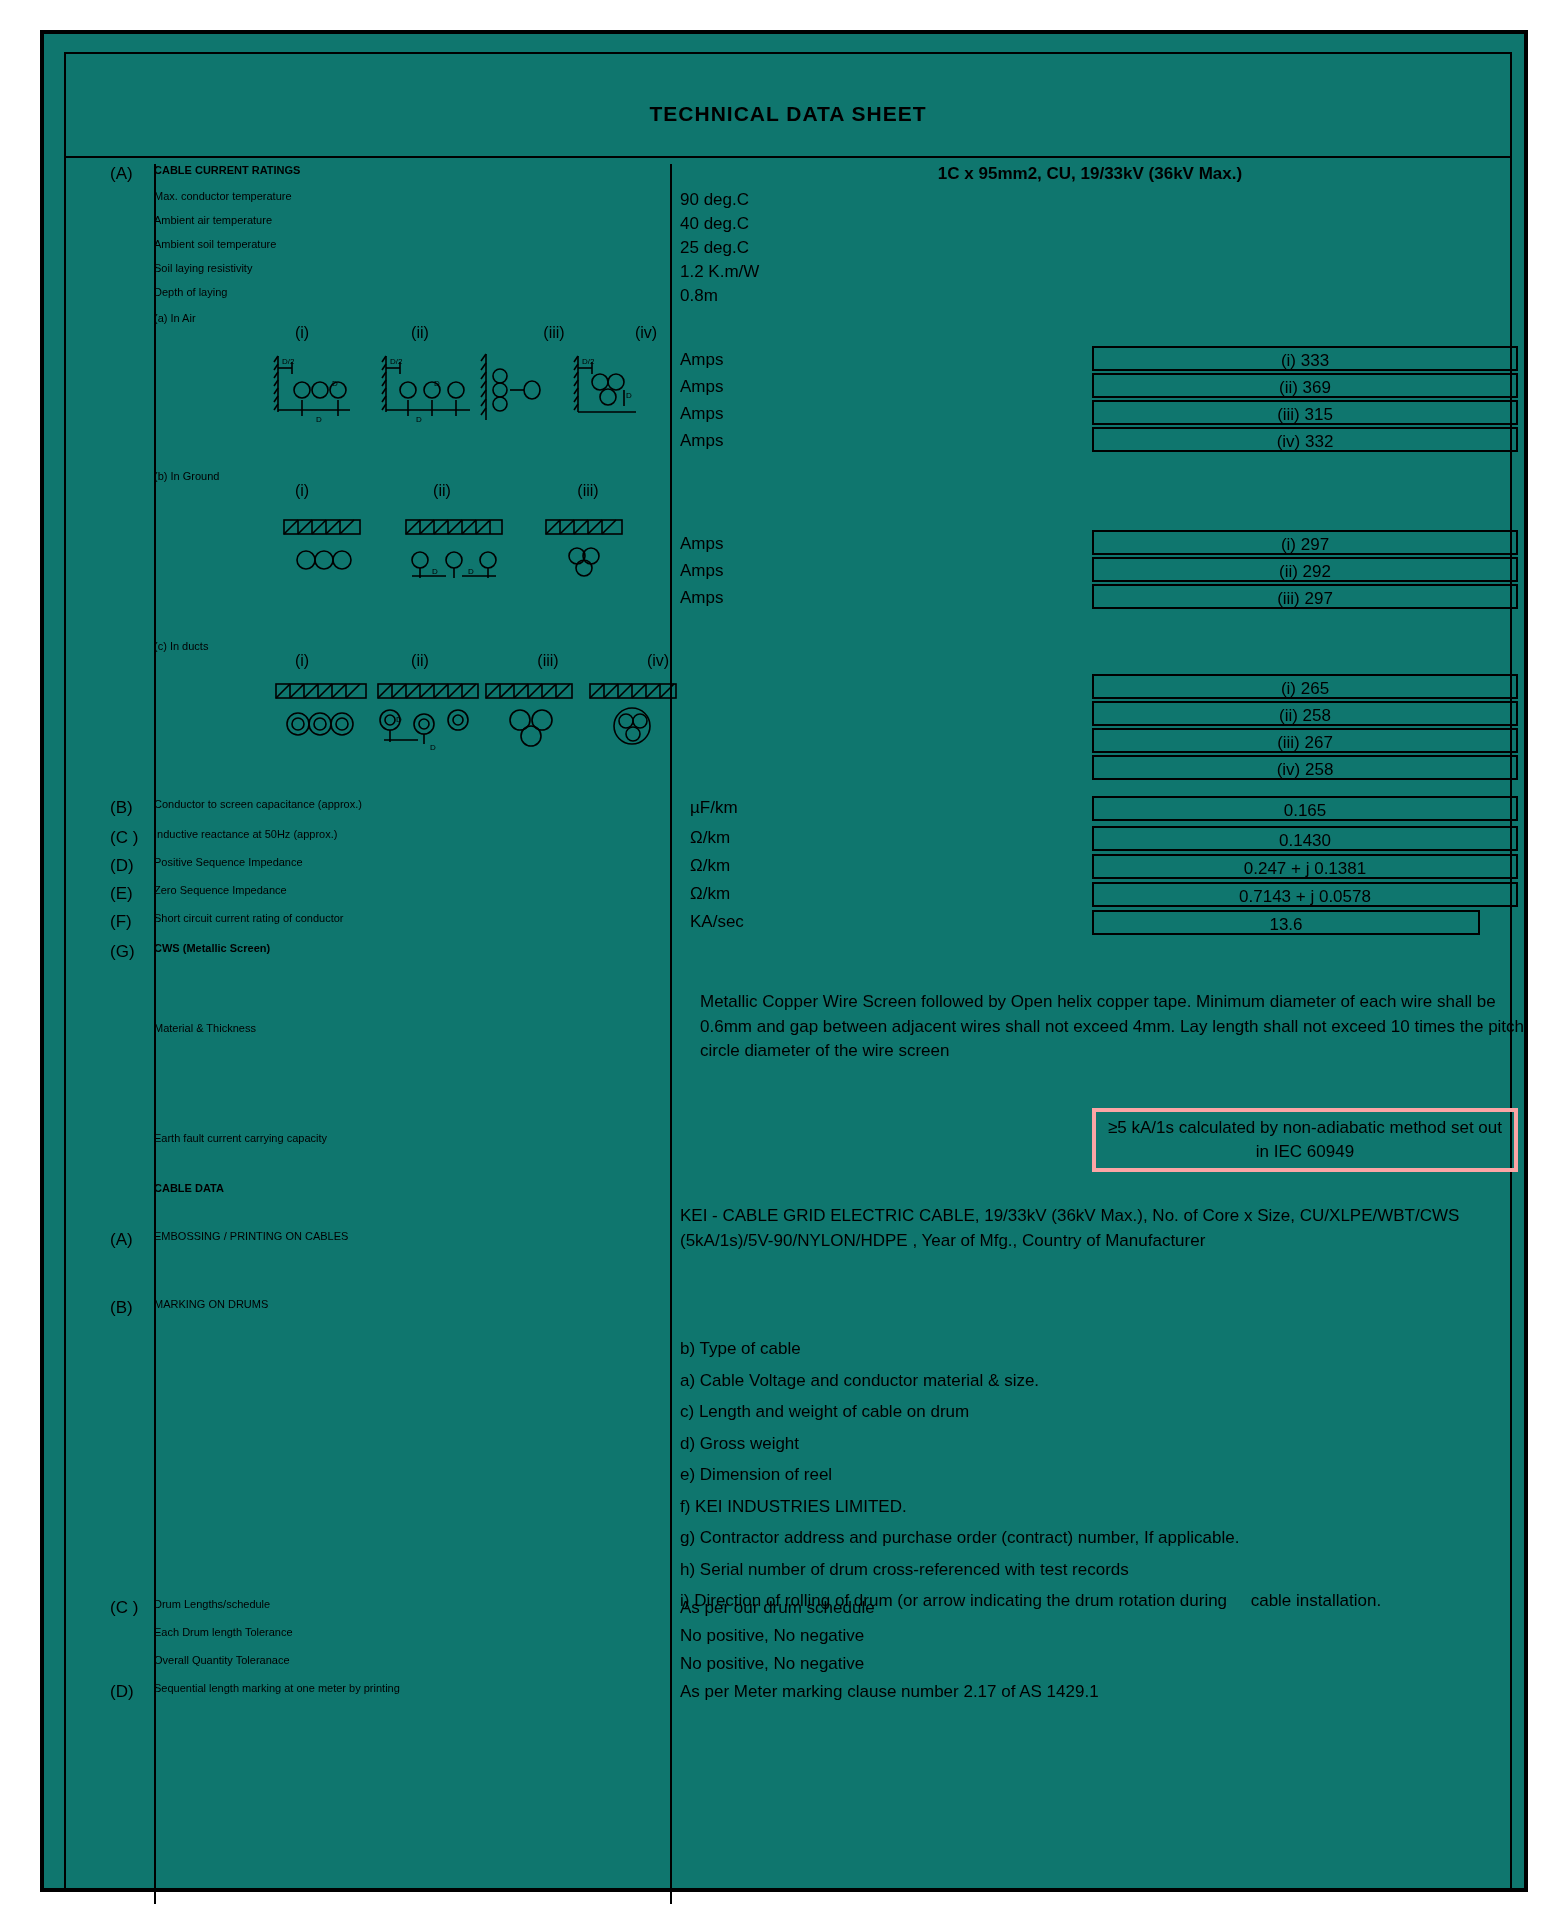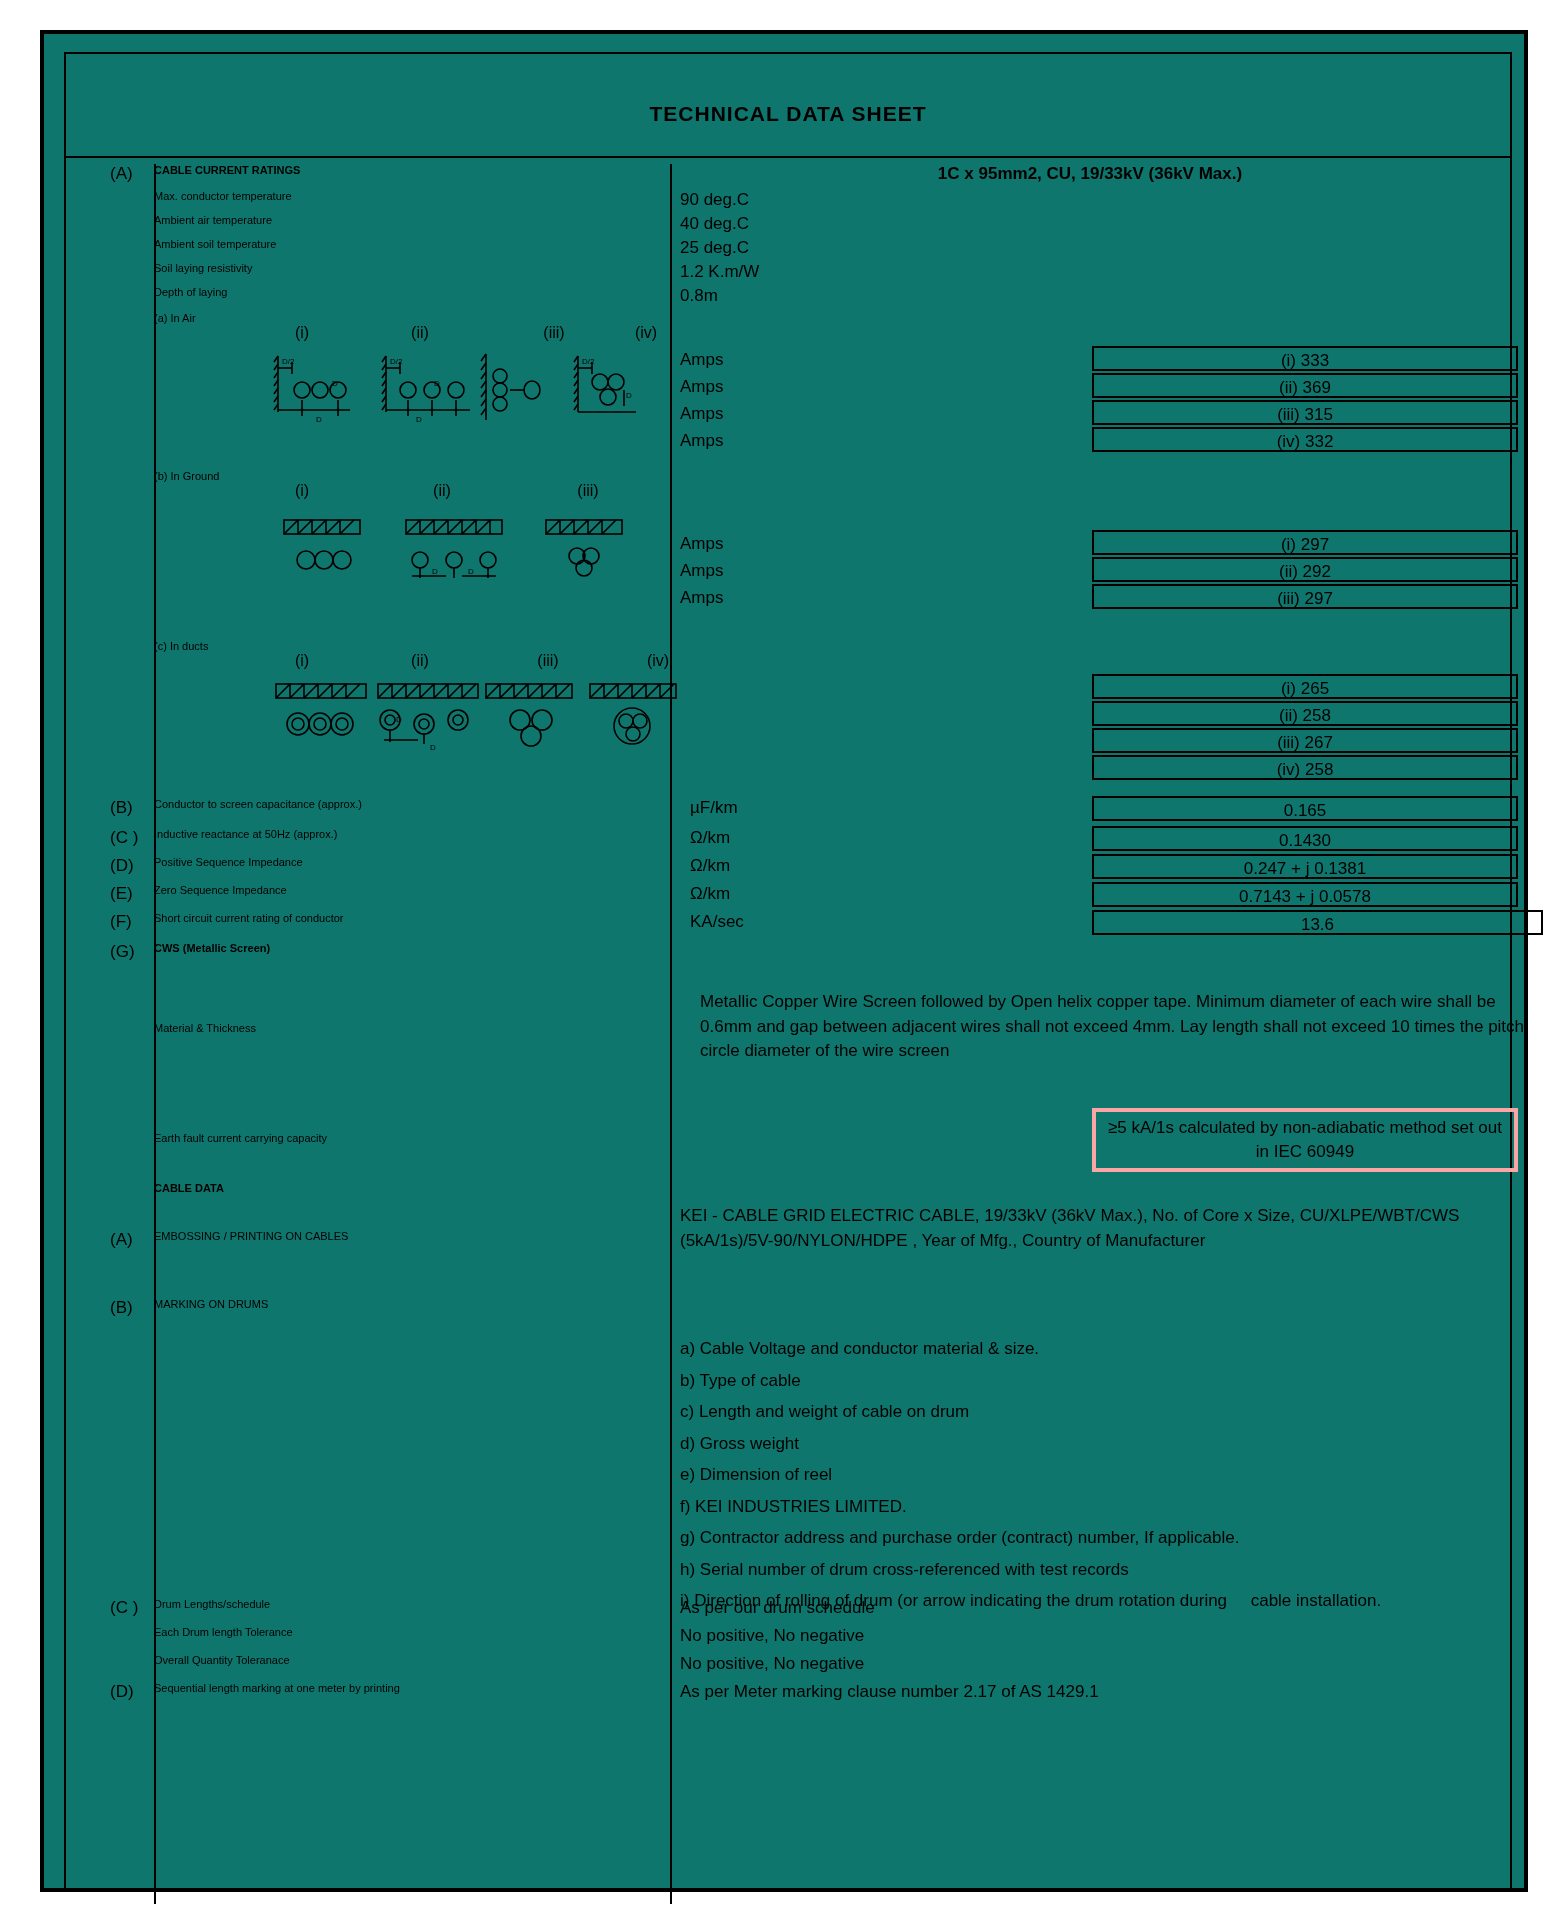--- a/index.html
+++ b/index.html
@@ -521,21 +521,21 @@
           <div style="position:relative;">
             <span class="val" style="position:absolute;left:10px;top:0;">Ω/km</span>
             <div class="amp-box" style="position:absolute;left:422px;width:426px;top:-2px;">0.7143 + j 0.0578</div>
           </div>
         </div>
         <div class="rowline" style="height:28px;">
           <div class="lbl">(F)</div>
           <div class="desc">Short circuit current rating of conductor</div>
           <div style="position:relative;">
             <span class="val" style="position:absolute;left:10px;top:0;">KA/sec</span>
-            <div class="amp-box" style="position:absolute;left:422px;width:451px;top:-2px;">13.6</div>
+            <div class="amp-box" style="position:absolute;left:422px;width:388px;top:-2px;">13.6</div>
           </div>
         </div>
       </div>
 
       <div class="rowline" style="margin-top:2px;">
         <div class="lbl">(G)</div>
         <div class="desc bold">CWS (Metallic Screen)</div>
         <div class="val"></div>
       </div>
 
@@ -558,22 +558,22 @@
       <div style="position:relative;height:88px;margin-top:10px;">
         <div class="lbl" style="position:absolute;left:0;top:26px;width:88px;">(A)</div>
         <div class="desc" style="position:absolute;left:88px;top:26px;width:510px;">EMBOSSING / PRINTING ON CABLES</div>
         <div class="txtblock" style="position:absolute;left:614px;top:0;width:800px;">KEI - CABLE GRID ELECTRIC CABLE, 19/33kV (36kV Max.), No. of Core x Size, CU/XLPE/WBT/CWS (5kA/1s)/5V-90/NYLON/HDPE , Year of Mfg., Country of Manufacturer</div>
       </div>
 
       <div style="position:relative;height:300px;margin-top:6px;">
         <div class="lbl" style="position:absolute;left:0;top:0;width:88px;">(B)</div>
         <div class="desc" style="position:absolute;left:88px;top:0;width:510px;">MARKING ON DRUMS</div>
         <div style="position:absolute;left:614px;top:38px;width:820px;">
+          <div class="listline" style="margin-bottom:6px;">b) Type of cable</div>
           <div class="listline" style="margin-bottom:6px;">a) Cable Voltage and conductor material &amp; size.</div>
-          <div class="listline" style="margin-bottom:6px;">b) Type of cable</div>
           <div class="listline" style="margin-bottom:6px;">c) Length and weight of cable on drum</div>
           <div class="listline" style="margin-bottom:6px;">d) Gross weight</div>
           <div class="listline" style="margin-bottom:6px;">e) Dimension of reel</div>
           <div class="listline" style="margin-bottom:6px;">f) KEI INDUSTRIES LIMITED.</div>
           <div class="listline" style="margin-bottom:6px;">g) Contractor address and purchase order (contract) number, If applicable.</div>
           <div class="listline" style="margin-bottom:6px;">h) Serial number of drum cross-referenced with test records</div>
           <div class="listline" style="white-space:pre-wrap;">i) Direction of rolling of drum (or arrow indicating the drum rotation during     cable installation.</div>
         </div>
       </div>
 

